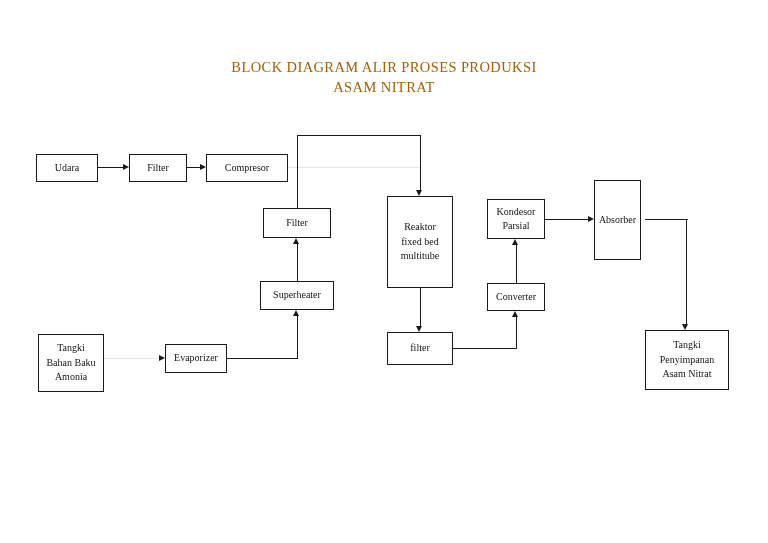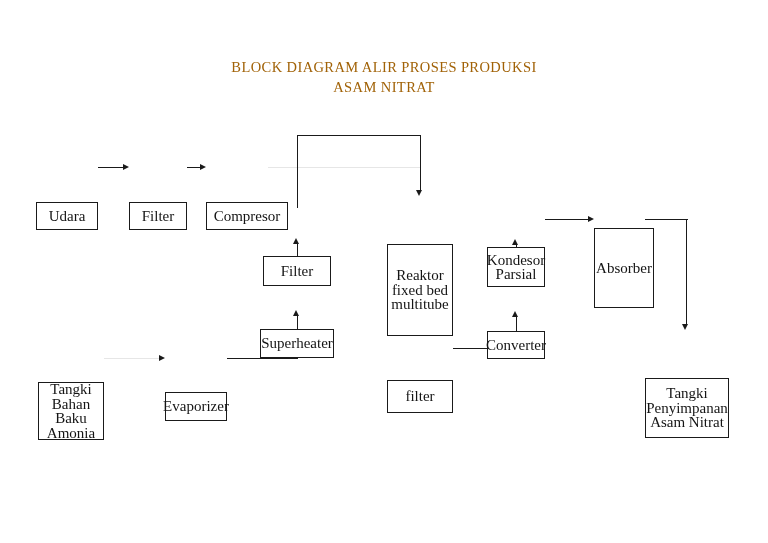--- a/index.html
+++ b/index.html
@@ -35,27 +35,26 @@
   
   .node {
     position: absolute;
     box-sizing: border-box;
     border: 1.2px solid #1a1a1a;
     background: #ffffff;
     display: flex;
     align-items: center;
     justify-content: center;
     text-align: center;
-    font-size: 15px;
+    font-size: 10px;
     line-height: 14.5px;
     color: #141414;
     white-space: pre-line;
     padding: 1px 2px;
     z-index: 3;
-    margin-top: 48px;
   }
   
   .edge {
     position: absolute;
     background: #1a1a1a;
     z-index: 1;
   }
   .edge.h { height: 1.3px; }
   .edge.v { width: 1.3px; }
   .edge.faint { background: #e6e6e6; }
@@ -104,21 +103,21 @@
 fixed bed
 multitube</div>
 
   <div class="node" style="left:387px; top:332px; width:66px;  height:33px;">filter</div>
 
   <div class="node" style="left:487px; top:199px; width:58px;  height:40px;">Kondesor
 Parsial</div>
 
   <div class="node" style="left:487px; top:283px; width:58px;  height:28px;">Converter</div>
 
-  <div class="node" style="left:594px; top:180px; width:60px;  height:80px;">Absorber</div>
+  <div class="node" style="left:594px; top:180px; width:47px;  height:80px;">Absorber</div>
 
   <div class="node" style="left:645px; top:330px; width:84px;  height:60px;">Tangki
 Penyimpanan
 Asam Nitrat</div>
 
   <div class="node" style="left:38px;  top:334px; width:66px;  height:58px;">Tangki
 Bahan Baku
 Amonia</div>
 
   <div class="node" style="left:165px; top:344px; width:62px;  height:29px;">Evaporizer</div>

